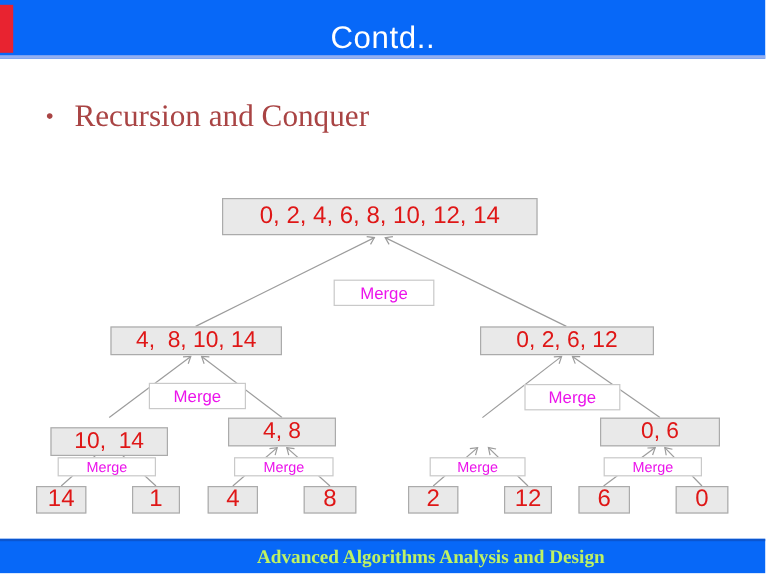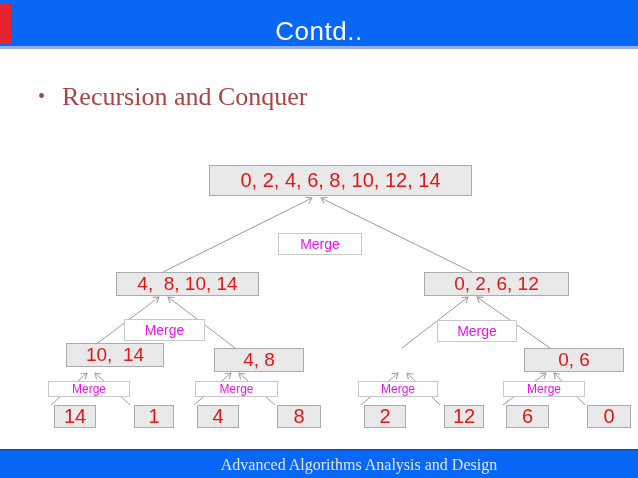--- a/index.html
+++ b/index.html
@@ -33,37 +33,36 @@
   .edges-layer .arrowhead{stroke:var(--edge-gray);fill:none;stroke-width:1.1;}
   .nodes-layer{position:absolute;left:0;top:0;width:638px;height:478px;}
   .vnode,.mnode{
     position:absolute;box-sizing:border-box;
     display:flex;align-items:center;justify-content:center;
     white-space:pre;
   }
   .vnode{
     background:var(--node-fill);border:1px solid var(--node-border);
     color:var(--node-text-red);
-    margin-left:24px;
   }
   .mnode{
     background:#fff;border:1px solid var(--merge-border);
     color:var(--merge-magenta);
   }
   
   .footer{
     position:absolute;left:0;bottom:0;width:638px;height:29px;
     box-sizing:border-box;border-top:2px solid var(--footer-top-line);
     background:var(--header-blue);
     display:flex;align-items:center;justify-content:center;
     padding-left:80px;
   }
   .footer span{
-    color:#e5e5e5;font-family:"Liberation Serif",serif;
-    font-weight:normal;font-size:16px;
+    color:#bef264;font-family:"Liberation Serif",serif;
+    font-weight:bold;font-size:16px;
   }
 </style>
 </head>
 <body>
 
 <div class="slide">
 
   <div class="header">
     <div class="title">Contd..</div>
   </div>
@@ -93,21 +92,21 @@
       <line x1="361" y1="405" x2="398" y2="373" marker-end="url(#arrow)"></line>
       <line x1="440" y1="405" x2="407" y2="373" marker-end="url(#arrow)"></line>
       <line x1="503" y1="405" x2="546" y2="373" marker-end="url(#arrow)"></line>
       <line x1="585" y1="405" x2="554" y2="373" marker-end="url(#arrow)"></line>
     </svg>
 
   <div class="nodes-layer">
       <div class="vnode" style="left: 185px; top: 165px; width: 263px; height: 31px; font-size: 20px;">0, 2, 4, 6, 8, 10, 12, 14</div>
       <div class="vnode" style="left: 92px; top: 272px; width: 143px; height: 24px; font-size: 19px;">4,  8, 10, 14</div>
       <div class="vnode" style="left: 400px; top: 272px; width: 145px; height: 24px; font-size: 19px;">0, 2, 6, 12</div>
-      <div class="vnode" style="left: 42px; top: 343px; width: 98px; height: 24px; font-size: 19px;">10,  14</div>
+      <div class="vnode" style="left: 42px; top: 356px; width: 98px; height: 24px; font-size: 19px;">10,  14</div>
       <div class="vnode" style="left: 190px; top: 348px; width: 90px; height: 24px; font-size: 19px;">4, 8</div>
       <div class="vnode" style="left: 500px; top: 348px; width: 100px; height: 24px; font-size: 19px;">0, 6</div>
       <div class="vnode" style="left: 30px; top: 405px; width: 42px; height: 23px; font-size: 20px;">14</div>
       <div class="vnode" style="left: 110px; top: 405px; width: 40px; height: 23px; font-size: 20px;">1</div>
       <div class="vnode" style="left: 173px; top: 405px; width: 42px; height: 23px; font-size: 20px;">4</div>
       <div class="vnode" style="left: 253px; top: 405px; width: 44px; height: 23px; font-size: 20px;">8</div>
       <div class="vnode" style="left: 340px; top: 405px; width: 42px; height: 23px; font-size: 20px;">2</div>
       <div class="vnode" style="left: 420px; top: 405px; width: 40px; height: 23px; font-size: 20px;">12</div>
       <div class="vnode" style="left: 482px; top: 405px; width: 43px; height: 23px; font-size: 20px;">6</div>
       <div class="vnode" style="left: 563px; top: 405px; width: 44px; height: 23px; font-size: 20px;">0</div>

